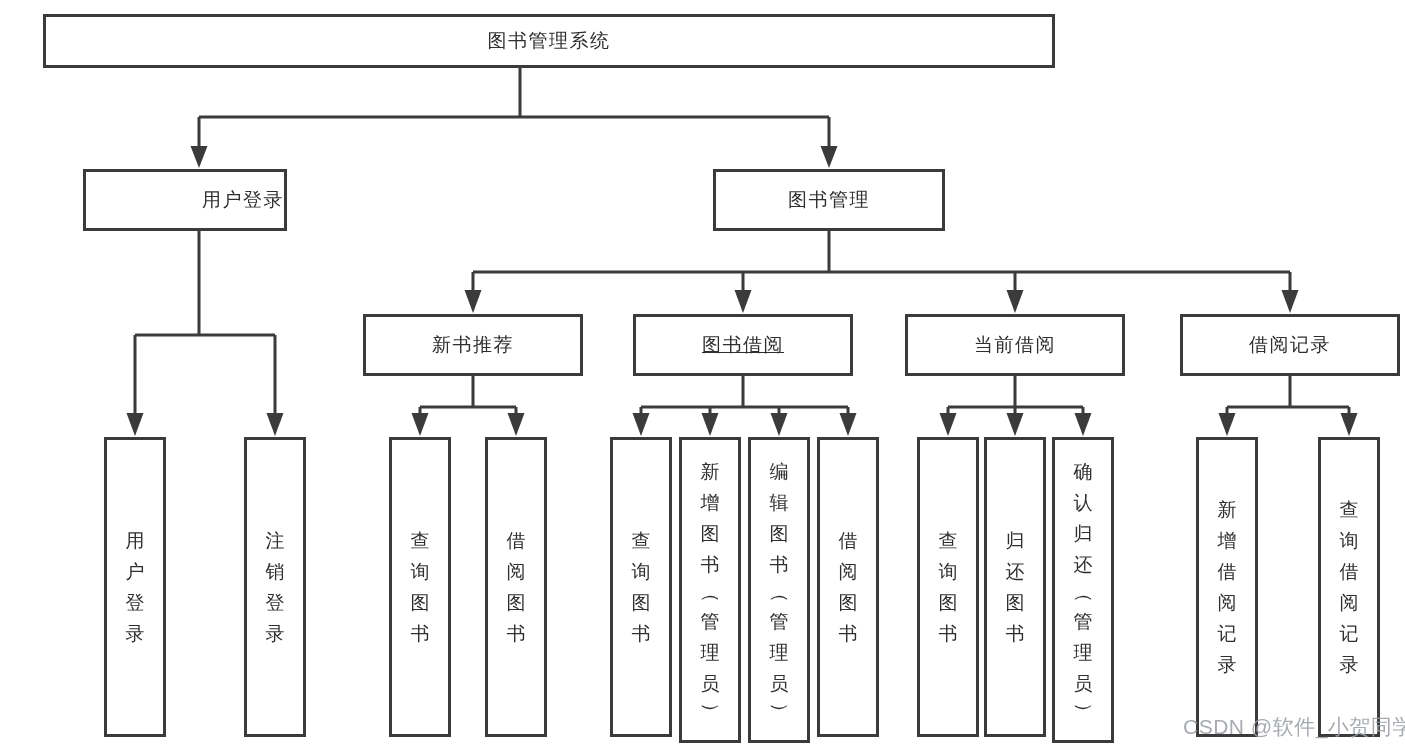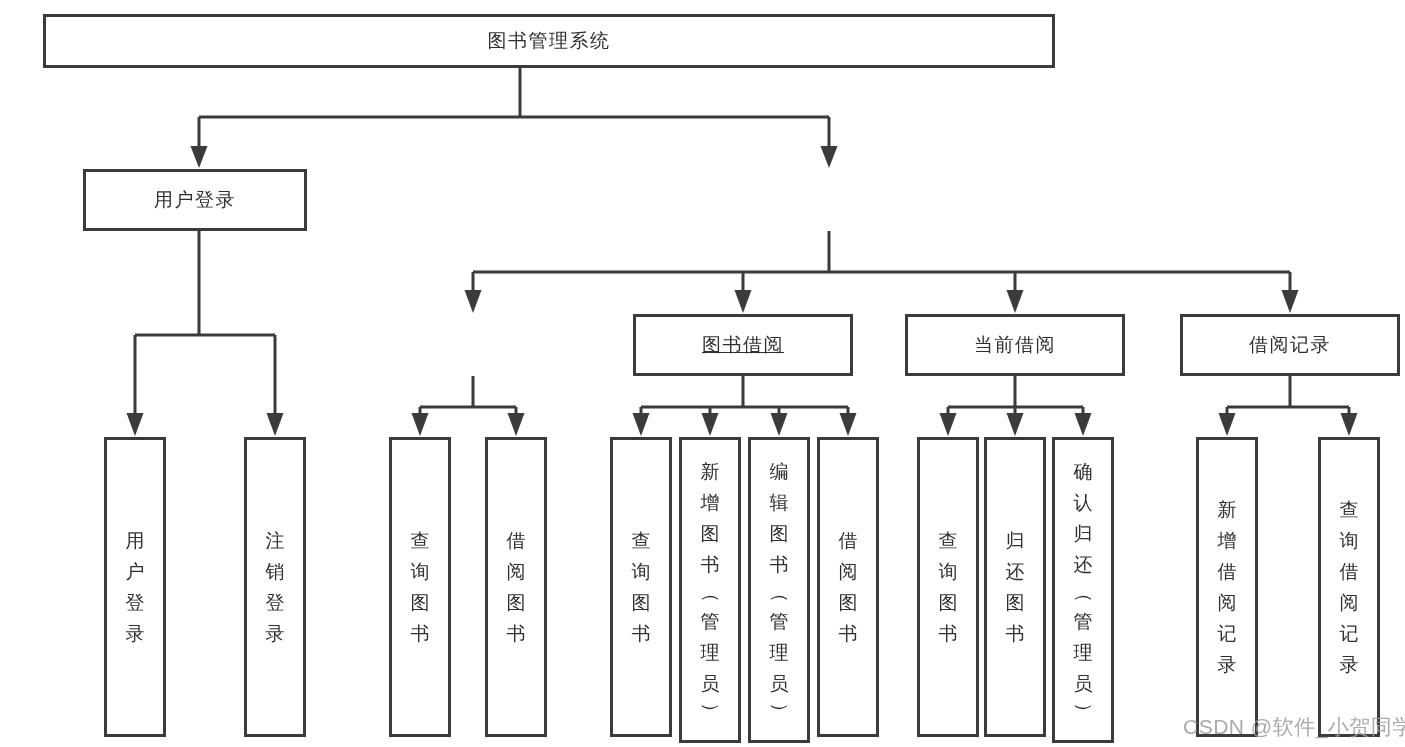--- a/index.html
+++ b/index.html
@@ -78,24 +78,30 @@
       <path d="M1290 376 V407 M1227 407 H1349 M1227 407 V414 M1349 407 V414"></path>
       <polygon points="1218.5,413 1235.5,413 1227,436"></polygon>
       <polygon points="1340.5,413 1357.5,413 1349,436"></polygon>
     </g>
   </svg>
 
   <div class="box root" style="left:12px;top:14px;width:1012px;height:54px;margin-left:31px;">
     <span>图书管理系统</span>
   </div>
 
-  <div class="box" style="left:83px;top:169px;width:224px;height:62px;">
+  <div class="box" style="left:83px;top:169px;width:204px;height:62px;justify-content:flex-end;">
     <span>用户登录</span>
   </div>
-
+  <div class="box" style="left:713px;top:169px;width:232px;height:62px;">
+    <span>图书管理</span>
+  </div>
+
+  <div class="box" style="left:363px;top:314px;width:220px;height:62px;">
+    <span>新书推荐</span>
+  </div>
   <div class="box" style="left:633px;top:314px;width:220px;height:62px;text-decoration:underline;">
     <span>图书借阅</span>
   </div>
   <div class="box" style="left:905px;top:314px;width:220px;height:62px;justify-content:center;">
     <span>当前借阅</span>
   </div>
   <div class="box" style="left:1180px;top:314px;width:220px;height:62px;">
     <span>借阅记录</span>
   </div>
 

